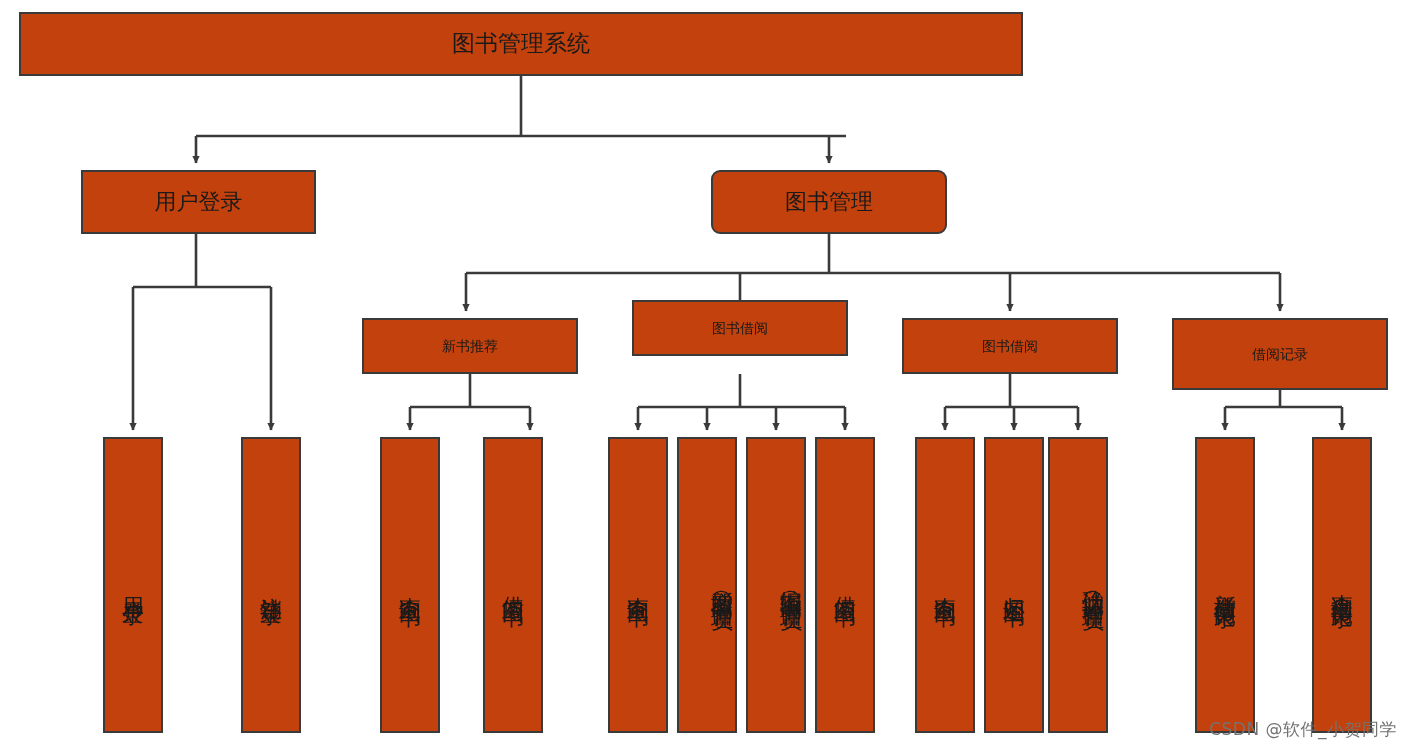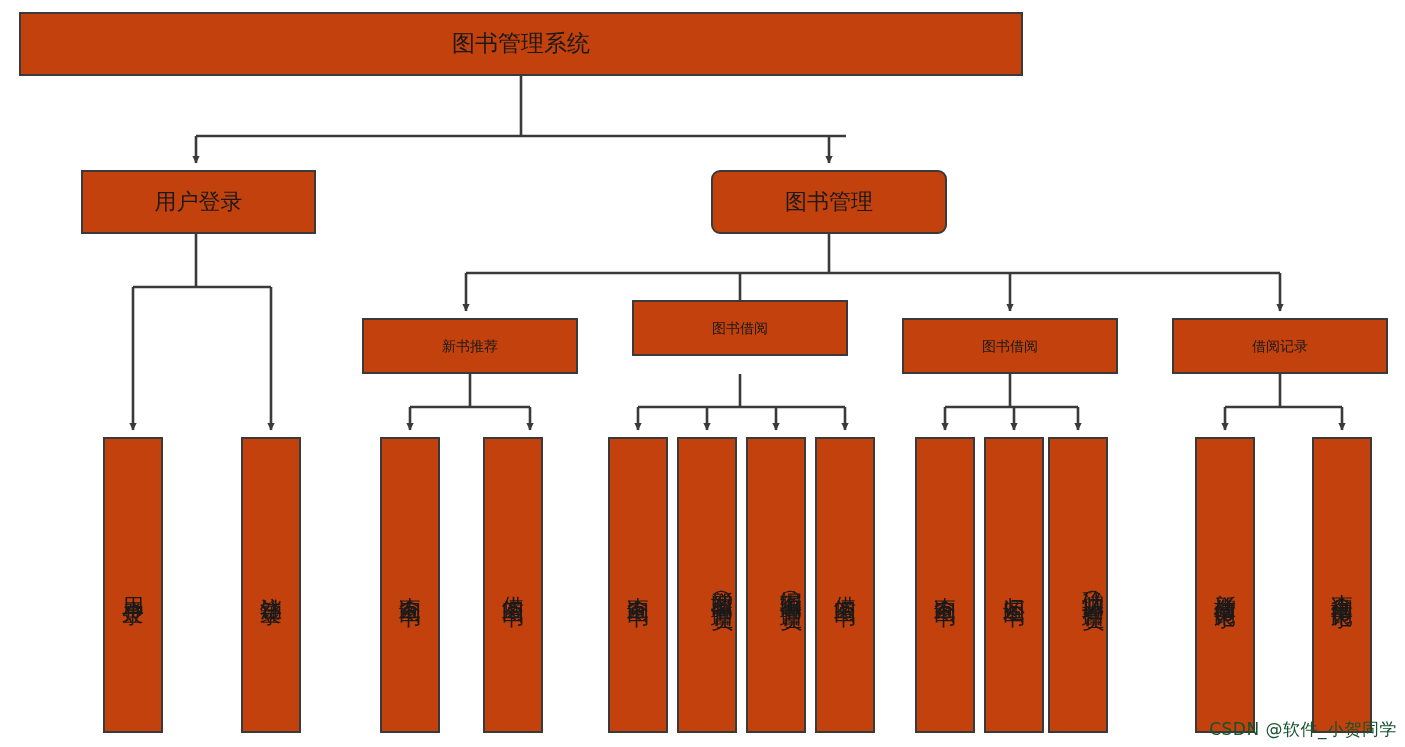--- a/index.html
+++ b/index.html
@@ -60,21 +60,21 @@
     align-items: center;
   }
   .node.leaf.tall {
     align-items: flex-start;
   }
   .watermark {
     position: absolute;
     right: 8px;
     bottom: 6px;
     font-size: 17px;
-    color: #14532d;
+    color: #737373;
     white-space: nowrap;
     z-index: 3;
     letter-spacing: 0.5px;
   }
 </style>
 </head>
 <body>
 
 <div id="canvas">
 
@@ -129,21 +129,21 @@
   </svg>
 
   <div class="node root" style="left:19px; top:12px; width:1004px; height:64px;">图书管理系统</div>
 
   <div class="node lvl2" style="left:81px; top:170px; width:235px; height:64px;">用户登录</div>
   <div class="node lvl2" style="left:711px; top:170px; width:236px; height:64px;border-radius:9px;">图书管理</div>
 
   <div class="node lvl3" style="left:362px; top:318px; width:216px; height:56px;">新书推荐</div>
   <div class="node lvl3" style="left:632px; top:300px; width:216px; height:56px;">图书借阅</div>
   <div class="node lvl3" style="left:902px; top:318px; width:216px; height:56px;">图书借阅</div>
-  <div class="node lvl3" style="left:1172px; top:318px; width:216px; height:56px;">借阅记录</div>
+  <div class="node lvl3" style="left:1172px; top:318px; width:216px; height:72px;">借阅记录</div>
 
   <div class="node leaf short" style="left:103px; top:437px; width:60px; height:296px;">用户登录</div>
   <div class="node leaf short" style="left:241px; top:437px; width:60px; height:296px;">注销登录</div>
 
   <div class="node leaf short" style="left:380px; top:437px; width:60px; height:296px;">查询图书</div>
   <div class="node leaf short" style="left:483px; top:437px; width:60px; height:296px;">借阅图书</div>
 
   <div class="node leaf short" style="left:608px; top:437px; width:60px; height:296px;">查询图书</div>
   <div class="node leaf tall" style="left:677px; top:437px; width:60px; height:296px;">新增图书（管理员）</div>
   <div class="node leaf tall" style="left:746px; top:437px; width:60px; height:296px;">编辑图书（管理员）</div>

